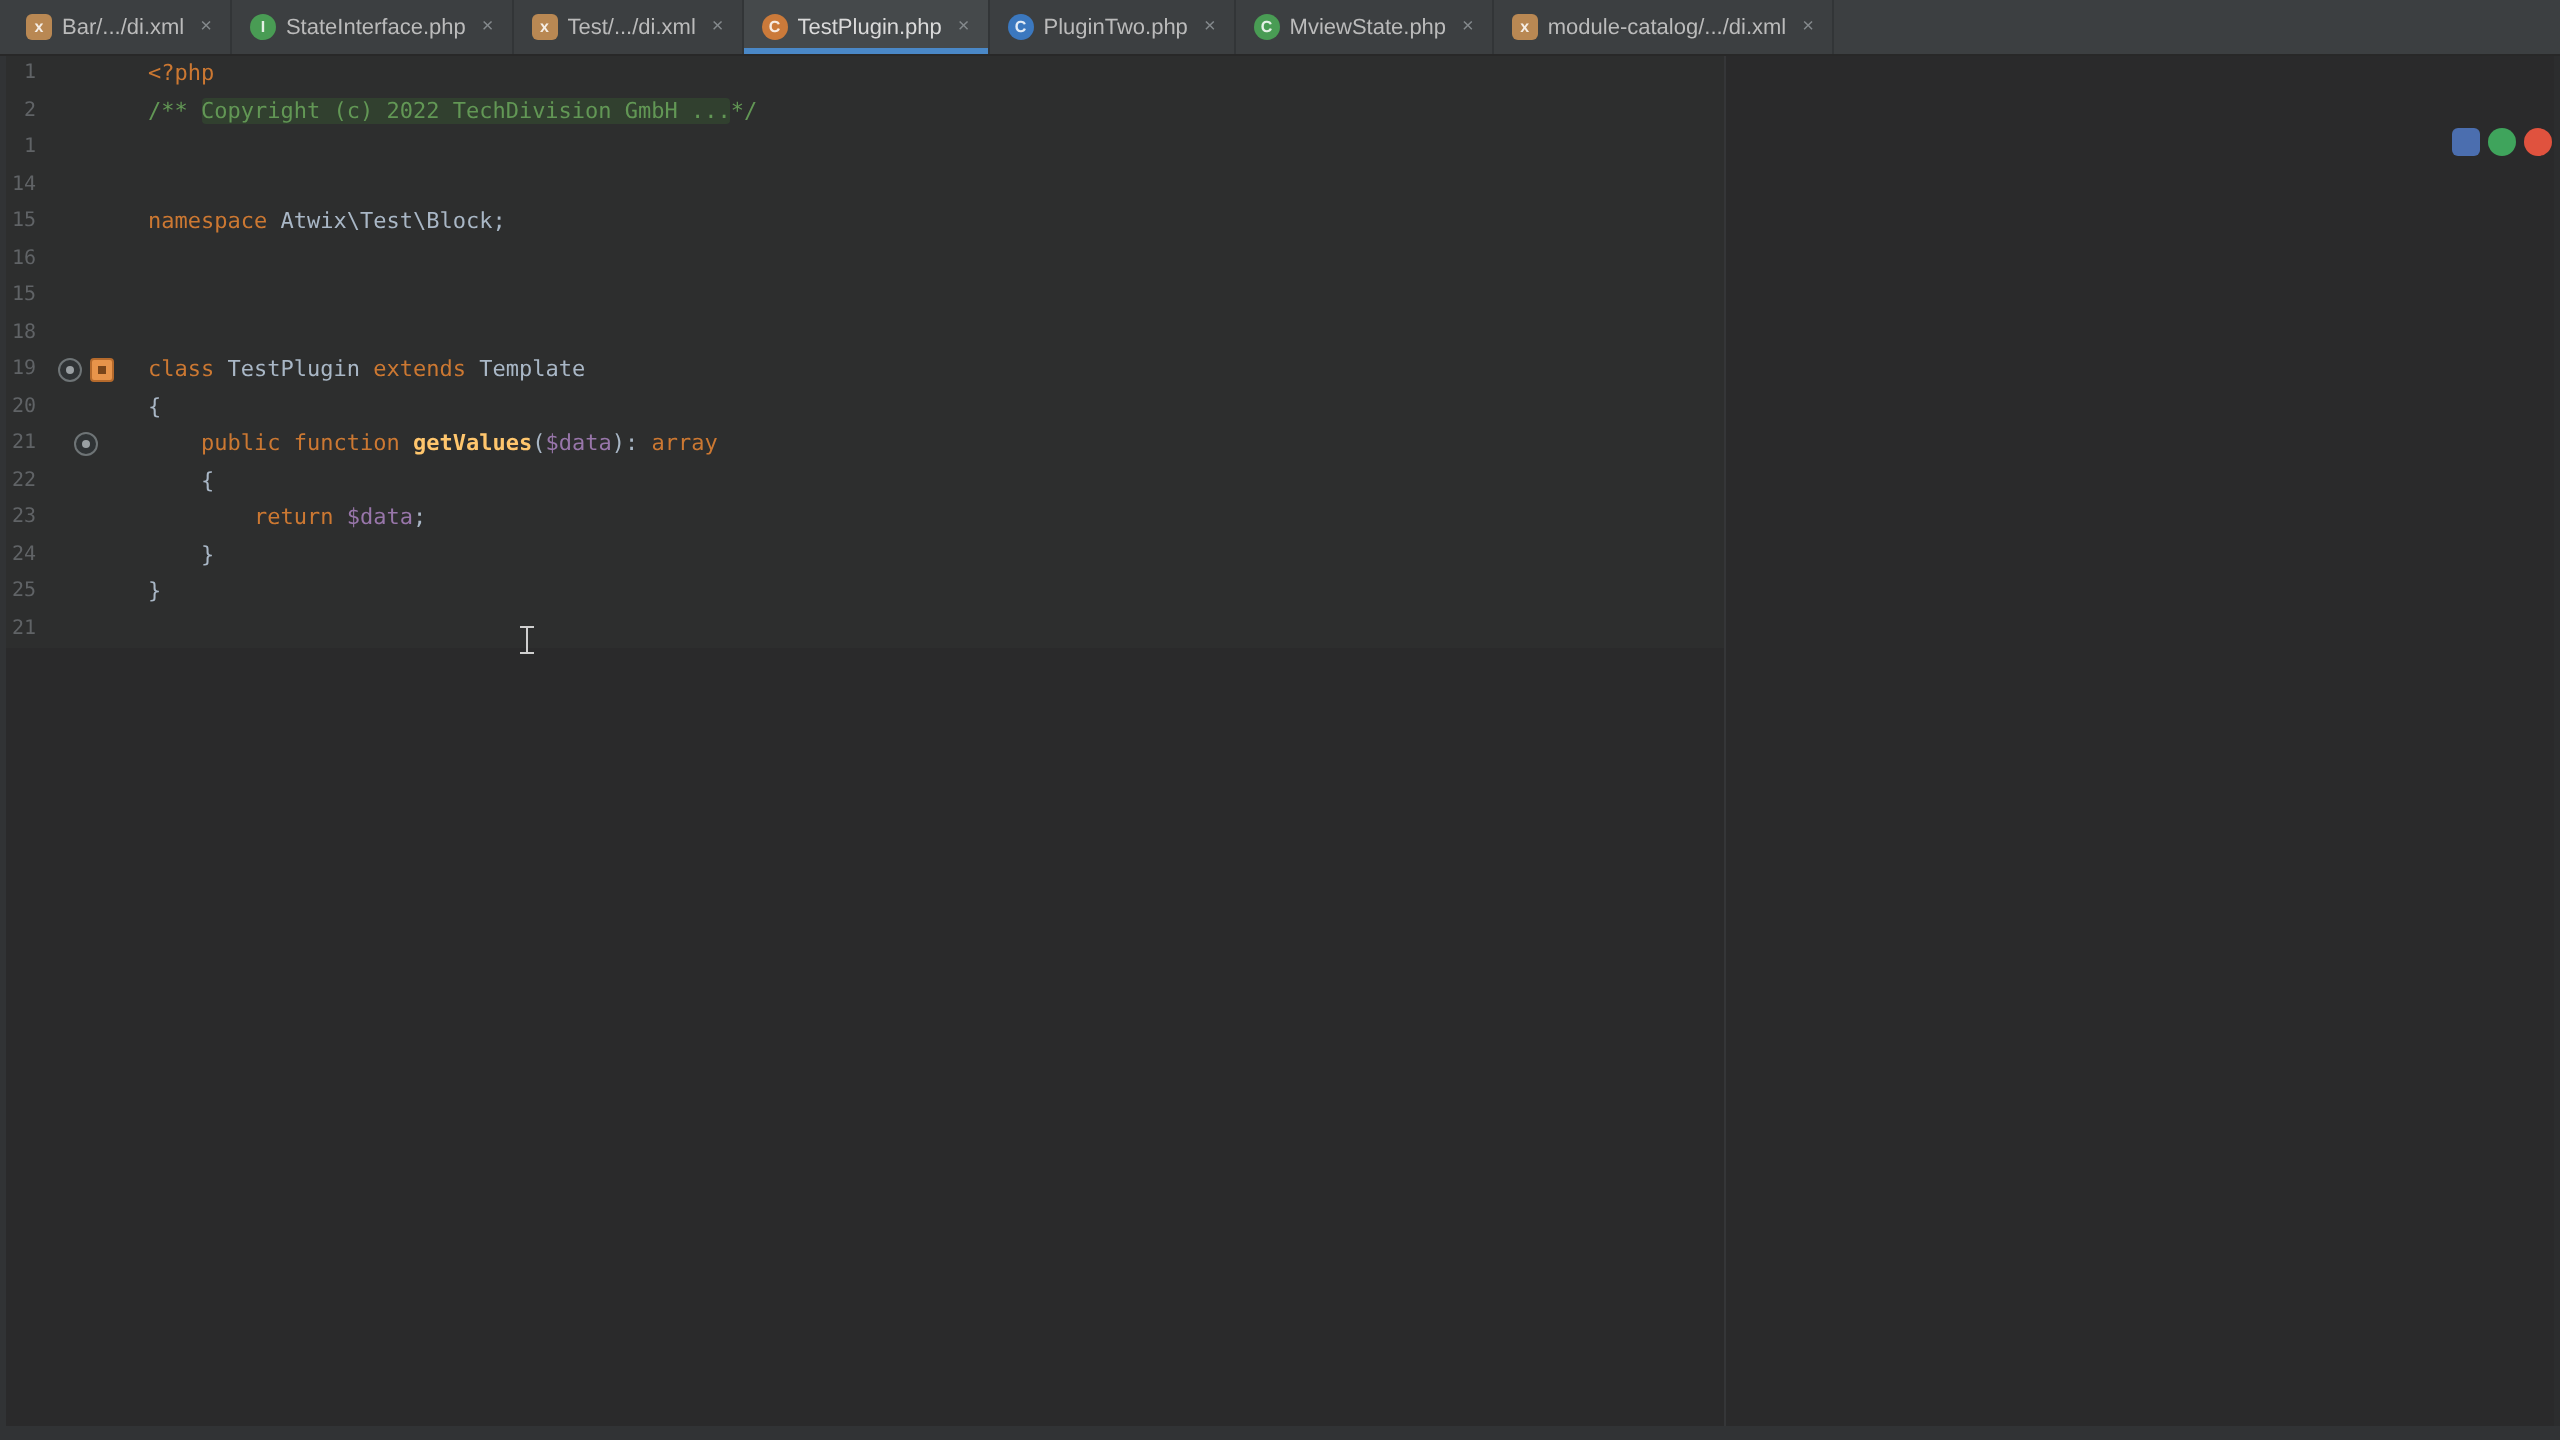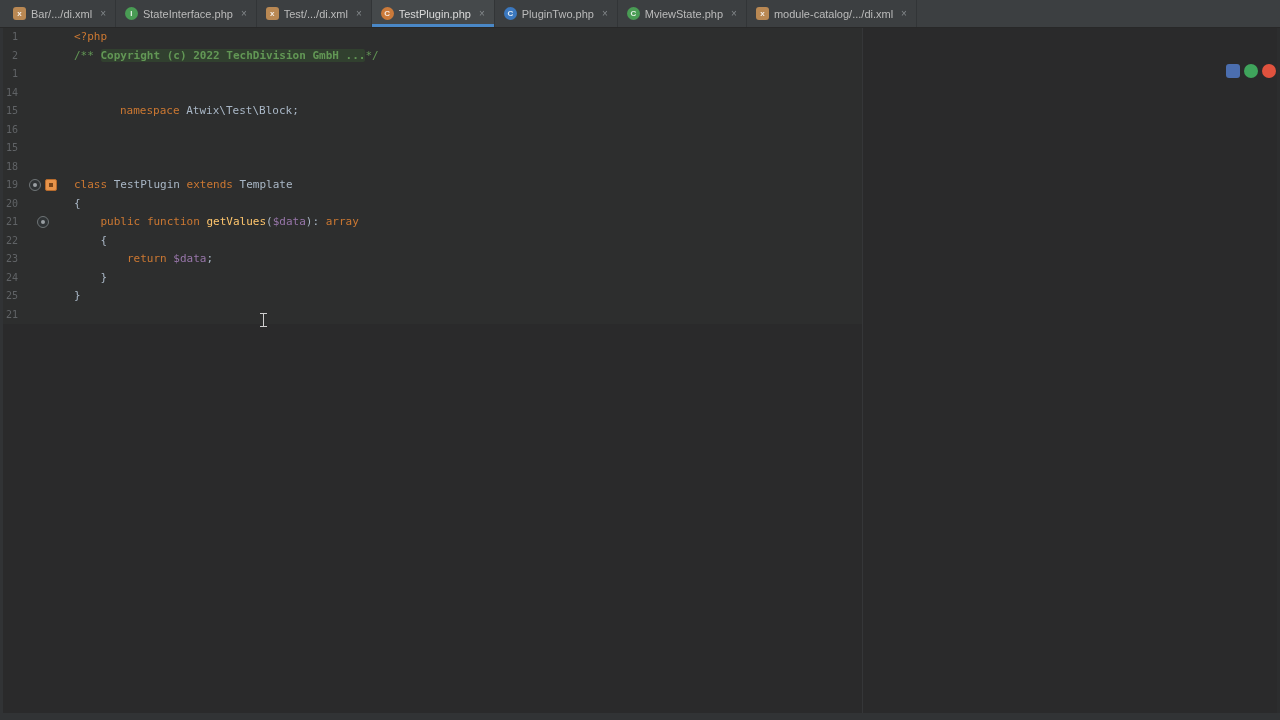--- a/index.html
+++ b/index.html
@@ -23,22 +23,22 @@
   .band{position:absolute;top:0;left:0;width:862px;height:296px;background:var(--active_band_bg,#2D2E2E);}
   .margin-guide{position:absolute;left:862px;top:0;bottom:0;width:1px;background:var(--margin_guide,#353638);}
   .left-stripe{position:absolute;top:0;left:0;width:3px;bottom:0;background:#313335;}
   .scrollbar{position:absolute;top:0;right:0;width:3px;bottom:0;background:#2C2D2E;}
 
   .lines{position:absolute;top:0;left:0;right:0;}
   .row{display:flex;height:18.5px;line-height:18.5px;font-size:11px;}
   .lnum{flex:none;display:inline-block;width:18px;text-align:right;color:var(--line_number,#606366);font-size:10px;}
   .gut{flex:none;width:50px;display:flex;align-items:center;justify-content:center;gap:4px;}
   .code{white-space:pre;padding-left:6px;}
-  .tok.func{font-weight:normal;}
-  .tok.doc-folded{background:#31402F;border-radius:2px;font-weight:bold;}
+  .tok.func{font-weight:bold;}
+  .tok.doc-folded{background:#31402F;border-radius:2px;}
 
   
   .gicon{width:12px;height:12px;flex:none;position:relative;box-sizing:border-box;}
   .gicon.override-method,.gicon.plugin-method{border-radius:50%;background:#2F3335;border:1px solid #6E7476;}
   .gicon.override-method::after,.gicon.plugin-method::after{content:"";position:absolute;left:3px;top:3px;width:4px;height:4px;border-radius:50%;background:#9AA0A3;}
   .gicon.magento-plugin{border-radius:2px;background:#E8944A;border:1px solid #B56A2C;}
   .gicon.magento-plugin::after{content:"";position:absolute;left:3px;top:3px;width:4px;height:4px;background:#7A4519;}
 
   
   .widgets{position:absolute;top:36px;left:1226px;display:flex;gap:4px;align-items:center;}
@@ -116,21 +116,21 @@
           <span class="code"></span>
         </div>
         <div class="row">
           <span class="lnum">14</span>
           <span class="gut"></span>
           <span class="code"></span>
         </div>
         <div class="row">
           <span class="lnum">15</span>
           <span class="gut"></span>
-          <span class="code"><span class="tok keyword" style="color: rgb(204, 120, 50); margin-left: 46px;">namespace</span><span class="tok plain" style="color: rgb(169, 183, 198);"> Atwix\Test\Block;</span></span>
+          <span class="code"><span class="tok keyword" style="color: rgb(204, 120, 50);">namespace</span><span class="tok plain" style="color: rgb(169, 183, 198);"> Atwix\Test\Block;</span></span>
         </div>
         <div class="row">
           <span class="lnum">16</span>
           <span class="gut"></span>
           <span class="code"></span>
         </div>
         <div class="row">
           <span class="lnum">15</span>
           <span class="gut"></span>
         </div>

